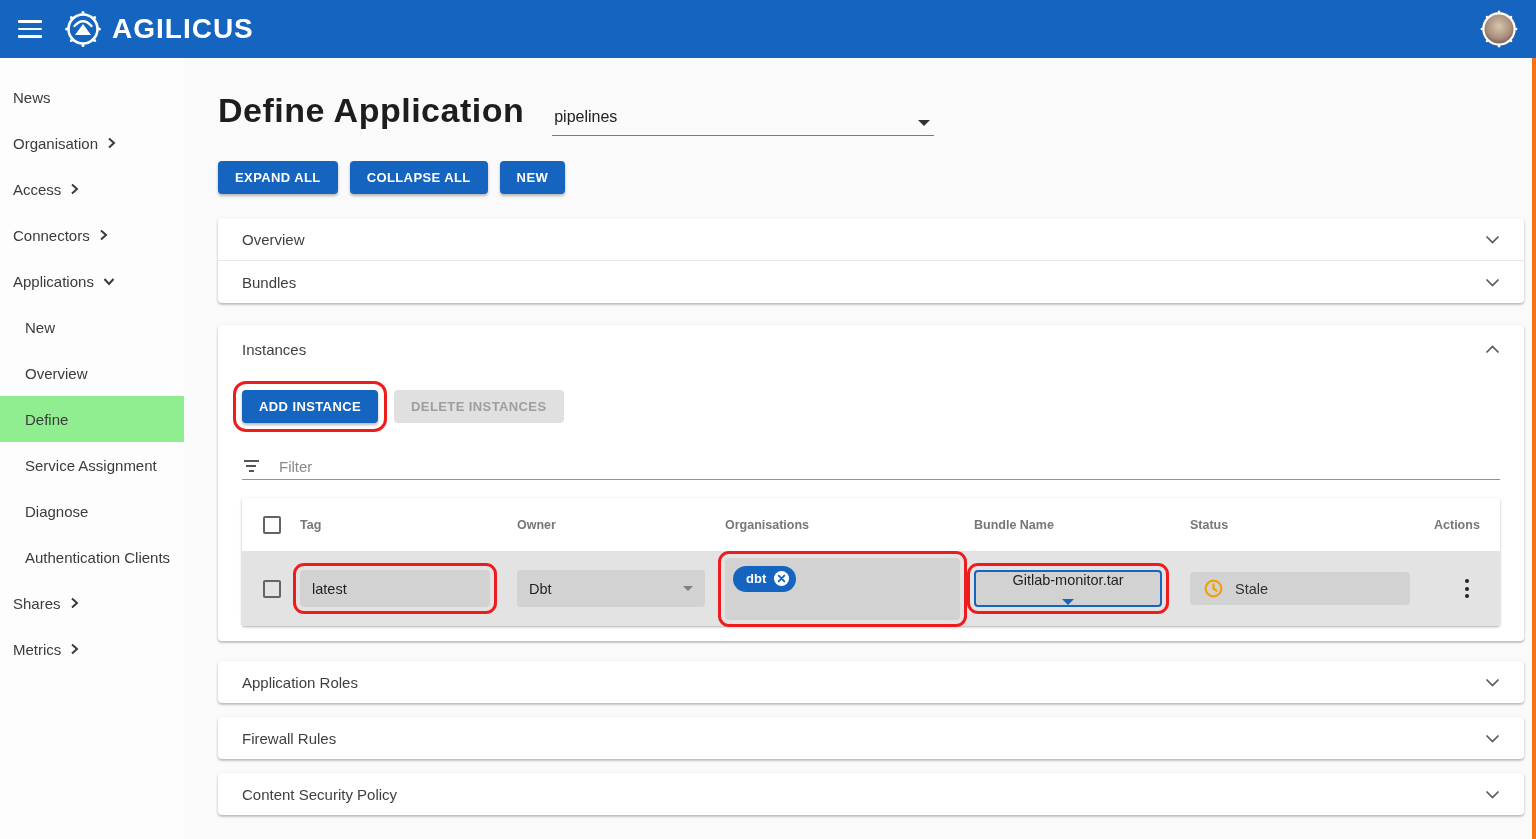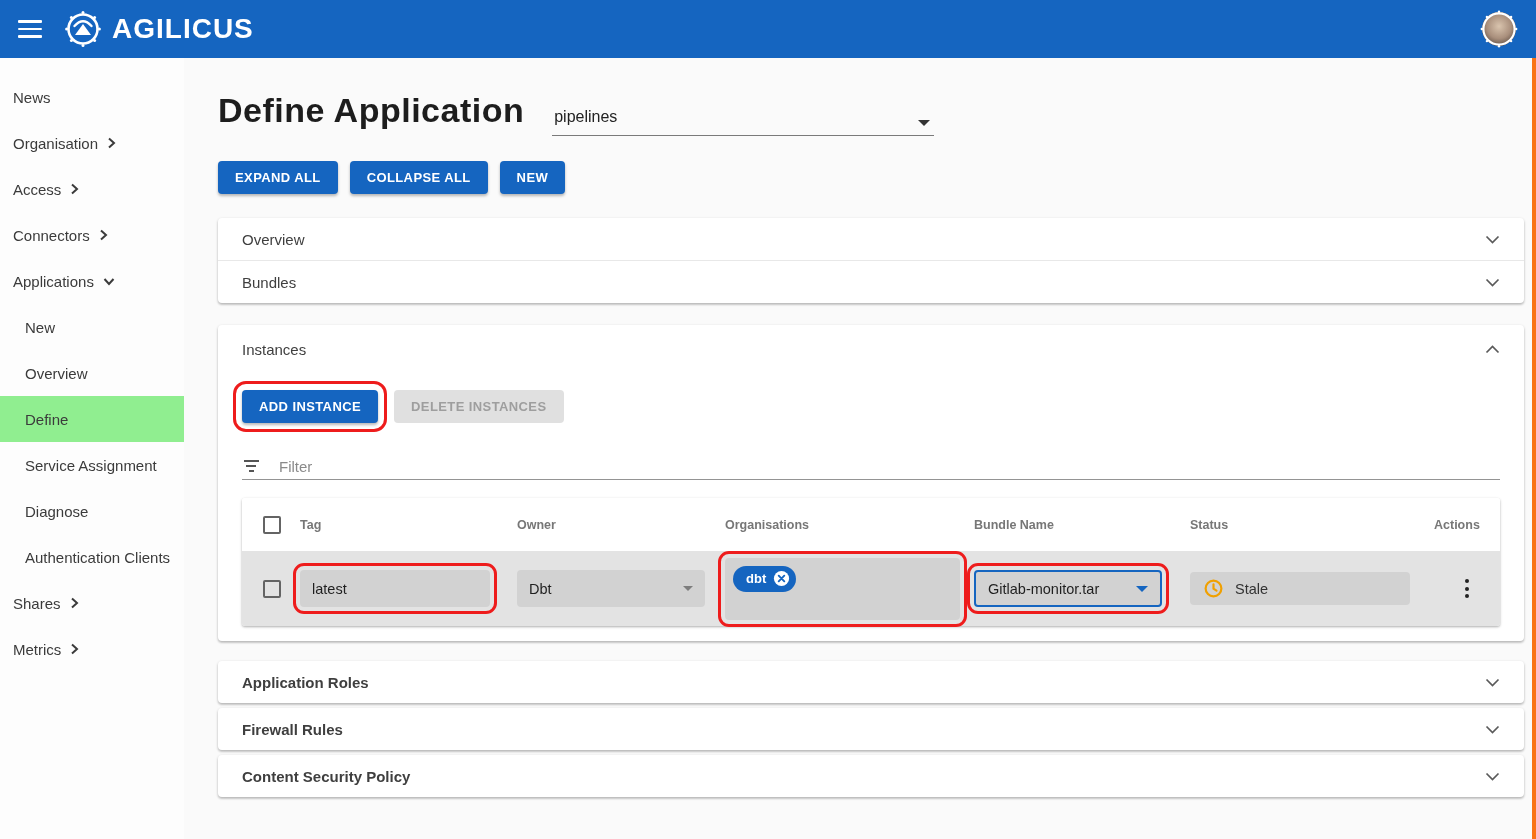--- a/index.html
+++ b/index.html
@@ -68,21 +68,21 @@
     width:1306px;
   }
   .acc-row {
     height:42px; display:flex; align-items:center; justify-content:space-between;
     padding:0 24px; cursor:pointer;
   }
   .acc-label { font-size:15px; color:#3f3f3f; }
   .divider { height:1px; background:#e8e8e8; }
   .group-top { margin-top:24px; }
   .stack { margin-top:20px; }
-  .stack .panel { margin-bottom:5px;font-weight:bold; }
+  .stack .panel { margin-bottom:14px; }
 
   
   .instances { margin-top:22px; padding:0 24px 15px; width:1306px; }
   .inst-head { height:48px; display:flex; align-items:center; justify-content:space-between; cursor:pointer; }
   .inst-head .acc-label { font-size:15px; color:#3f3f3f; }
   .inst-btns { display:flex; gap:16px; margin-top:17px; }
   .annot-add { outline:3px solid #ee1c1c; outline-offset:6px; }
 
   .filter-row { margin-top:30px; height:27px; display:flex; align-items:center; gap:17px; border-bottom:1px solid #949494; }
   .filter-icon { display:flex; flex-direction:column; align-items:center; gap:3px; width:18px; }
@@ -124,21 +124,21 @@
   .chip {
     background:#1565c0; color:#fff; height:26px; border-radius:13px;
     display:flex; align-items:center; gap:7px; padding:0 6px 0 13px;
     font-size:13px; font-weight:700; cursor:default;
   }
   .chip-x { display:flex; cursor:pointer; }
 
   .bundle-field {
     background:#d2d2d2; border:2px solid #1565c0; border-radius:4px;
     width:188px; height:37px; display:flex; align-items:center; justify-content:space-between;
-    padding:0 12px; font-size:14.5px; color:#1f1f1f; cursor:pointer;
+    padding:0 12px; font-size:14.5px; color:#1f1f1f; cursor:pointer;flex-direction:column;
   }
   .bundle-field .caret-bl { width:0;height:0;border-left:6px solid transparent;border-right:6px solid transparent;border-top:6px solid #1565c0; }
 
   .status-box {
     background:#d2d2d2; border-radius:4px; width:220px; height:33px;
     display:flex; align-items:center; gap:11px; padding:0 13px; font-size:14.5px; color:#333;
   }
 
   .kebab { display:flex; flex-direction:column; gap:3.5px; align-items:center; justify-content:center; width:66px; cursor:pointer; }
   .kebab i { width:4px; height:4px; border-radius:50%; background:#222; display:block; }

